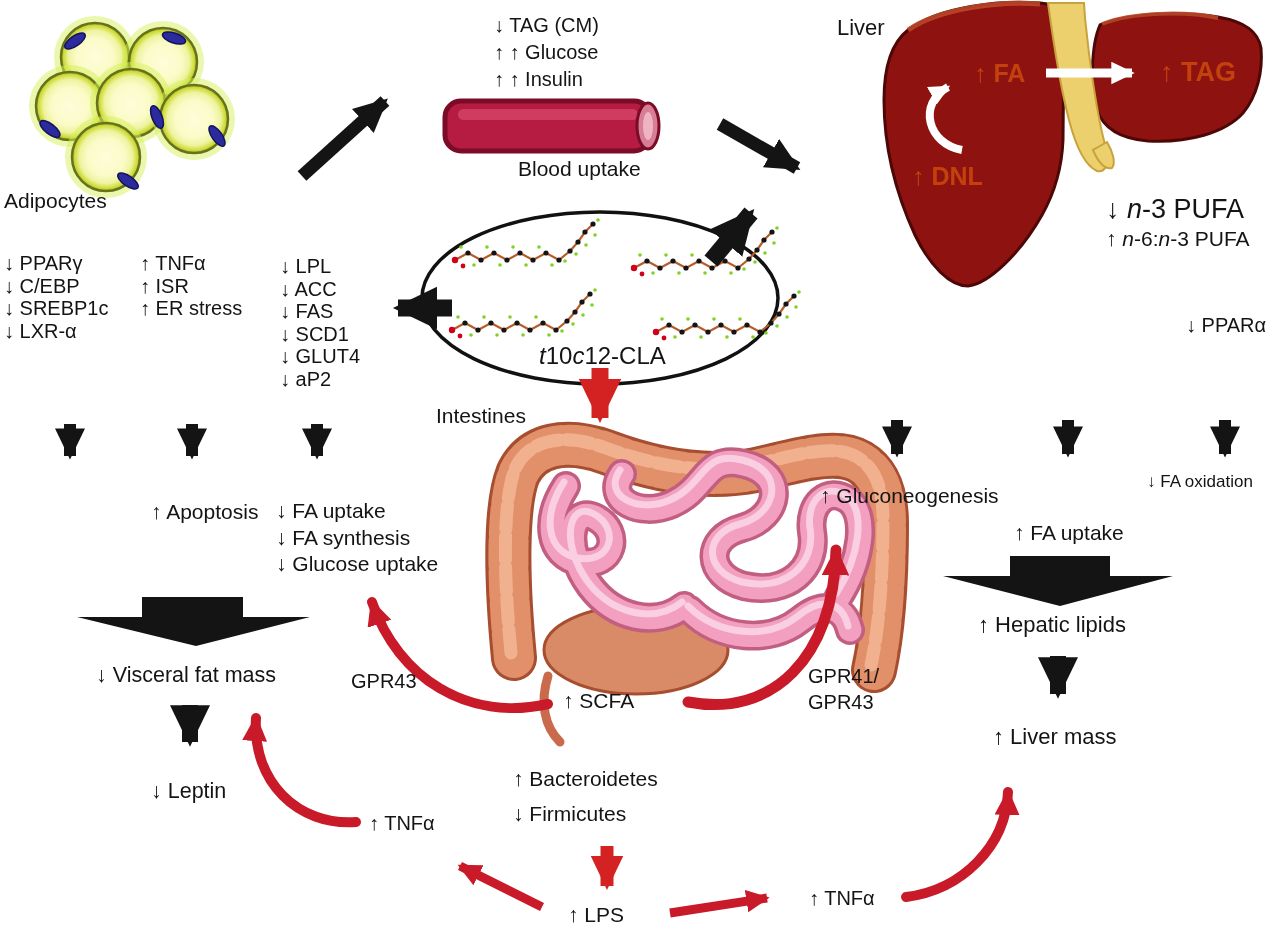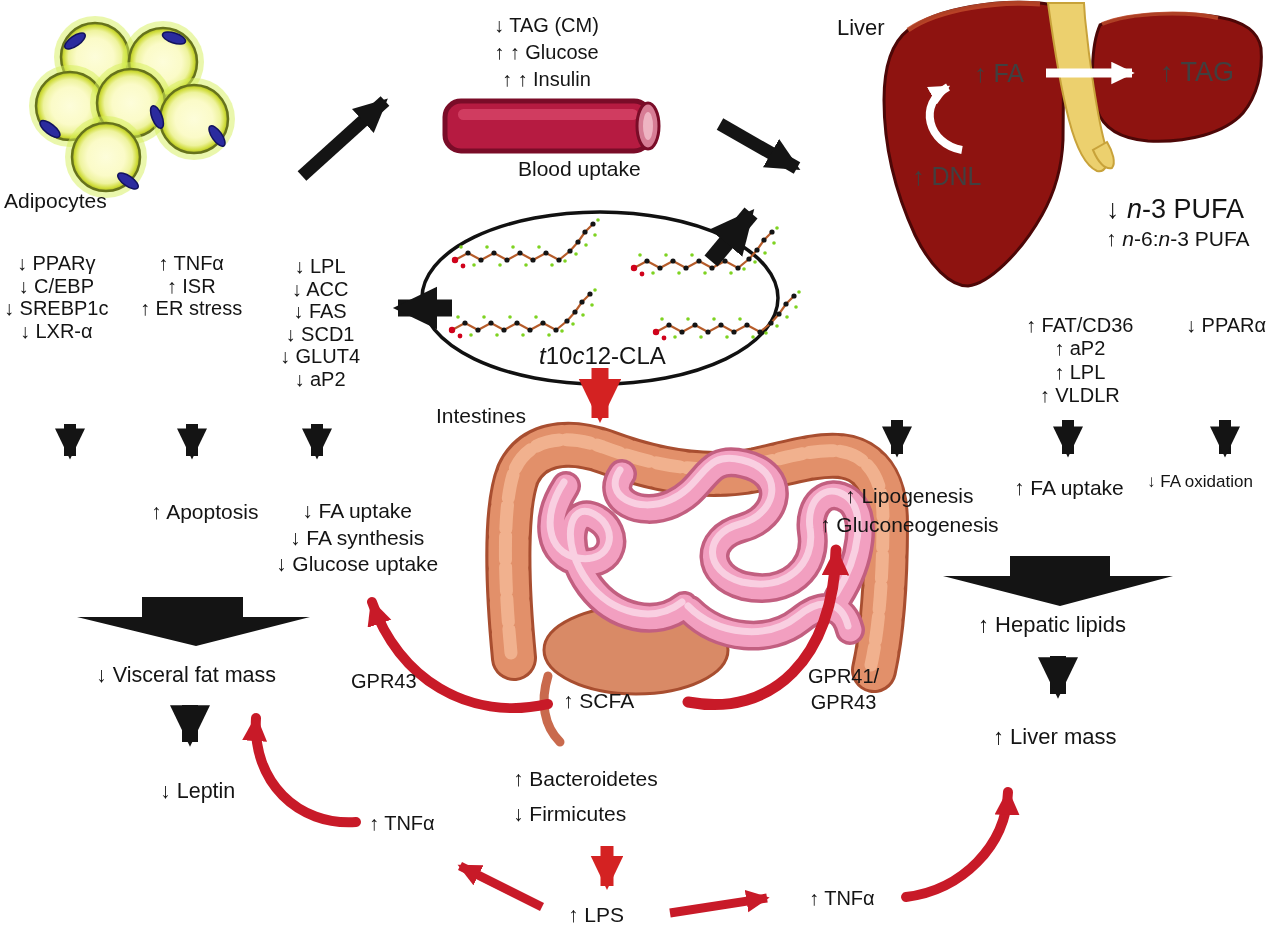--- a/index.html
+++ b/index.html
@@ -1,22 +1,22 @@
 <!DOCTYPE html>
 <html><head>
 <meta charset="utf-8">
 <style>
   html,body{margin:0;padding:0;background:#ffffff;}
   #canvas{position:relative;width:1281px;height:931px;background:#ffffff;
           font-family:"Liberation Sans", sans-serif;color:#141414;overflow:hidden;}
   .art{position:absolute;left:0;top:0;width:1281px;height:931px;}
   .txt{position:absolute;white-space:nowrap;line-height:1.15;}
-  .wht{color:#404040;}
+  .wht{color:#c2410c;font-weight:bold;}
   .it{font-style:italic;}
-  .stack div{white-space:nowrap;text-align:center;}
+  .stack div{white-space:nowrap;}
 </style>
 </head>
 <body>
 
 <div id="canvas">
 
   <svg class="art" viewBox="0 0 1281 931">
     <defs>
       <marker id="mB" markerWidth="2.8" markerHeight="2.7" refX="2.3" refY="1.25" orient="auto" markerUnits="strokeWidth">
         <path d="M0,0 L2.6,1.25 L0,2.5 Z" fill="#141414"></path>
@@ -209,48 +209,41 @@
   </div>
   <div class="txt stack" style="left:280px;top:255px;font-size:20px;line-height:22.6px">
     <div>↓ LPL</div>
       <div>↓ ACC</div>
       <div>↓ FAS</div>
     <div>↓ SCD1</div>
       <div>↓ GLUT4</div>
       <div>↓ aP2</div>
   </div>
 
-  <div class="txt stack" style="left:1026px;top:314px;font-size:20px;line-height:23.4px">
-    <div>↑ FAT/CD36</div>
-      <div>↑ aP2</div>
-      <div>↑ LPL</div>
-      <div>↑ VLDLR</div>
-  </div>
   <div class="txt stack" style="left:1186px;top:314px;font-size:20px;line-height:23.4px">
     <div>↓ PPARα</div>
   </div>
 
   <div class="txt stack" style="left:151px;top:498px;font-size:21px;line-height:27px">
     <div>↑ Apoptosis</div>
   </div>
   <div class="txt stack" style="left:276px;top:498px;font-size:21px;line-height:26.7px">
     <div>↓ FA uptake</div>
       <div>↓ FA synthesis</div>
       <div>↓ Glucose uptake</div>
   </div>
 
   <div class="txt stack" style="left:820px;top:481px;font-size:21px;line-height:29px">
-    <div>↑ Lipogenesis</div>
       <div>↑ Gluconeogenesis</div>
   </div>
-  <div class="txt" style="left:1014px;top:476px;font-size:21px">↑ FA uptake</div>
+  <div class="txt" style="left:1014px;top:521px;font-size:21px">↑ FA uptake</div>
   <div class="txt" style="left:1147px;top:472px;font-size:17px">↓ FA oxidation</div>
 
   <div class="txt" style="left:96px;top:663px;font-size:21.5px">↓ Visceral fat mass</div>
-  <div class="txt" style="left:160px;top:779px;font-size:21.5px">↓ Leptin</div>
+  <div class="txt" style="left:151px;top:779px;font-size:21.5px">↓ Leptin</div>
   <div class="txt" style="left:369px;top:812px;font-size:20px">↑ TNFα</div>
 
   <div class="txt" style="left:978px;top:612px;font-size:22px">↑ Hepatic lipids</div>
   <div class="txt" style="left:993px;top:724px;font-size:22px">↑ Liver mass</div>
   <div class="txt" style="left:809px;top:887px;font-size:20px">↑ TNFα</div>
 
   <div class="txt" style="left:436px;top:404px;font-size:21px">Intestines</div>
   <div class="txt" style="left:539px;top:342px;font-size:24px"><span class="it">t</span><span>10</span><span class="it">c</span><span>12-CLA</span></div>
   <div class="txt" style="left:563px;top:689px;font-size:21px">↑ SCFA</div>
   <div class="txt" style="left:513px;top:767px;font-size:21px">↑ Bacteroidetes</div>

